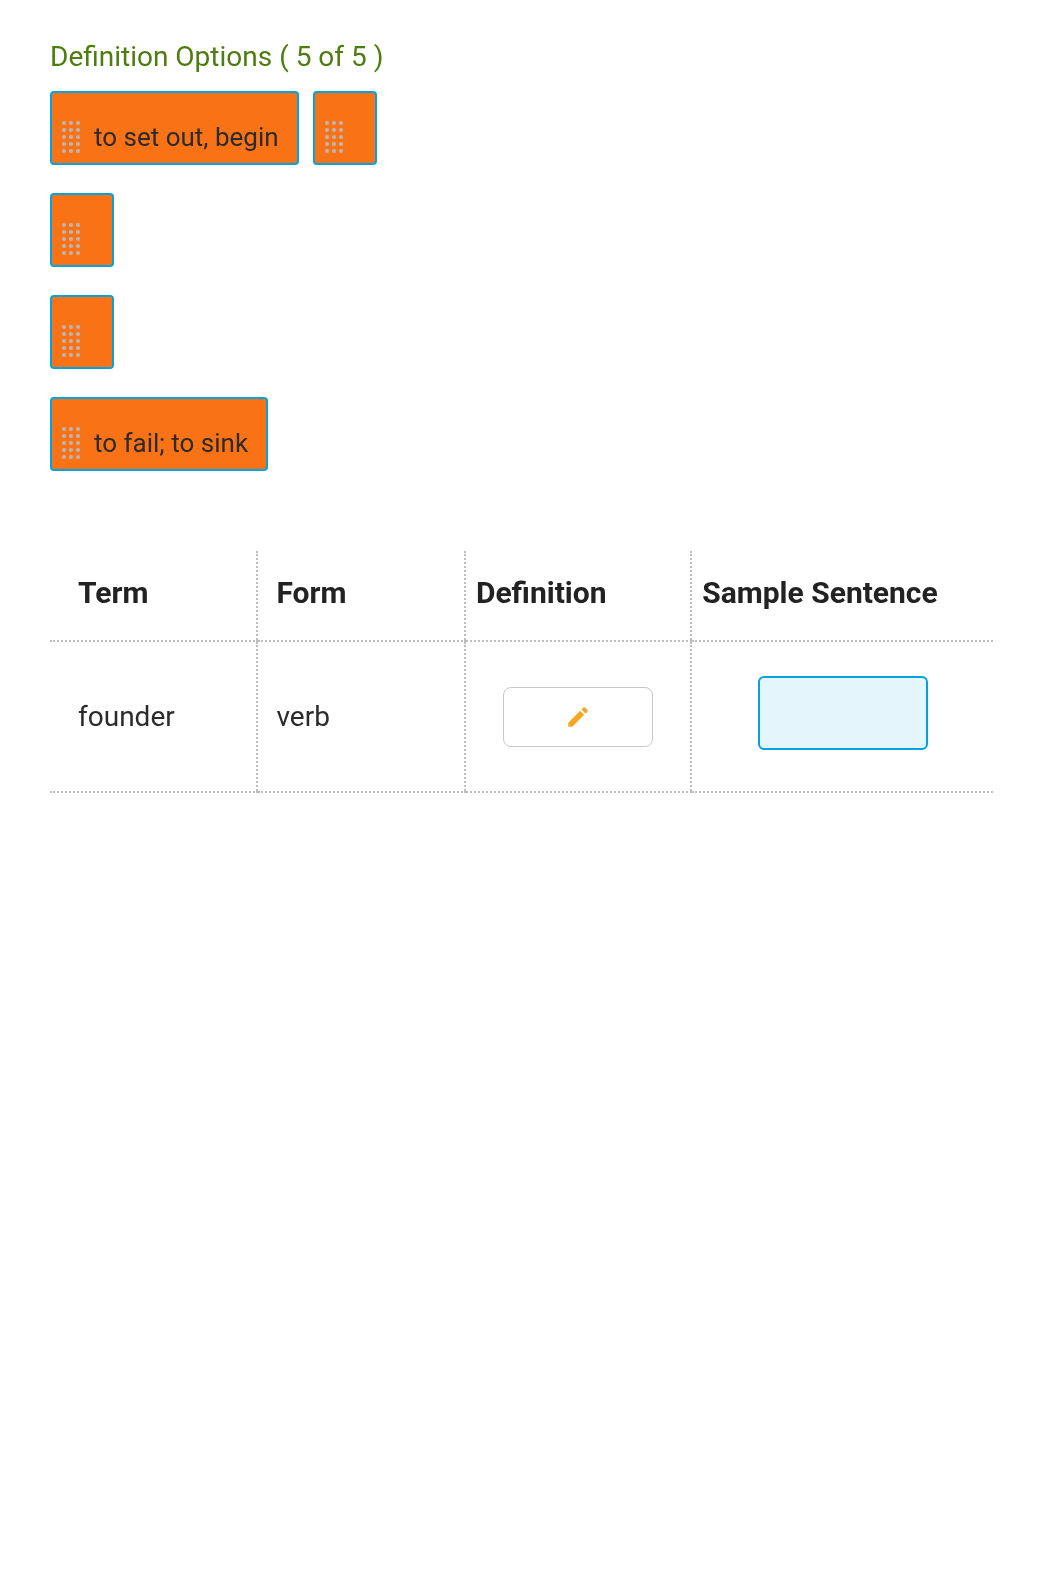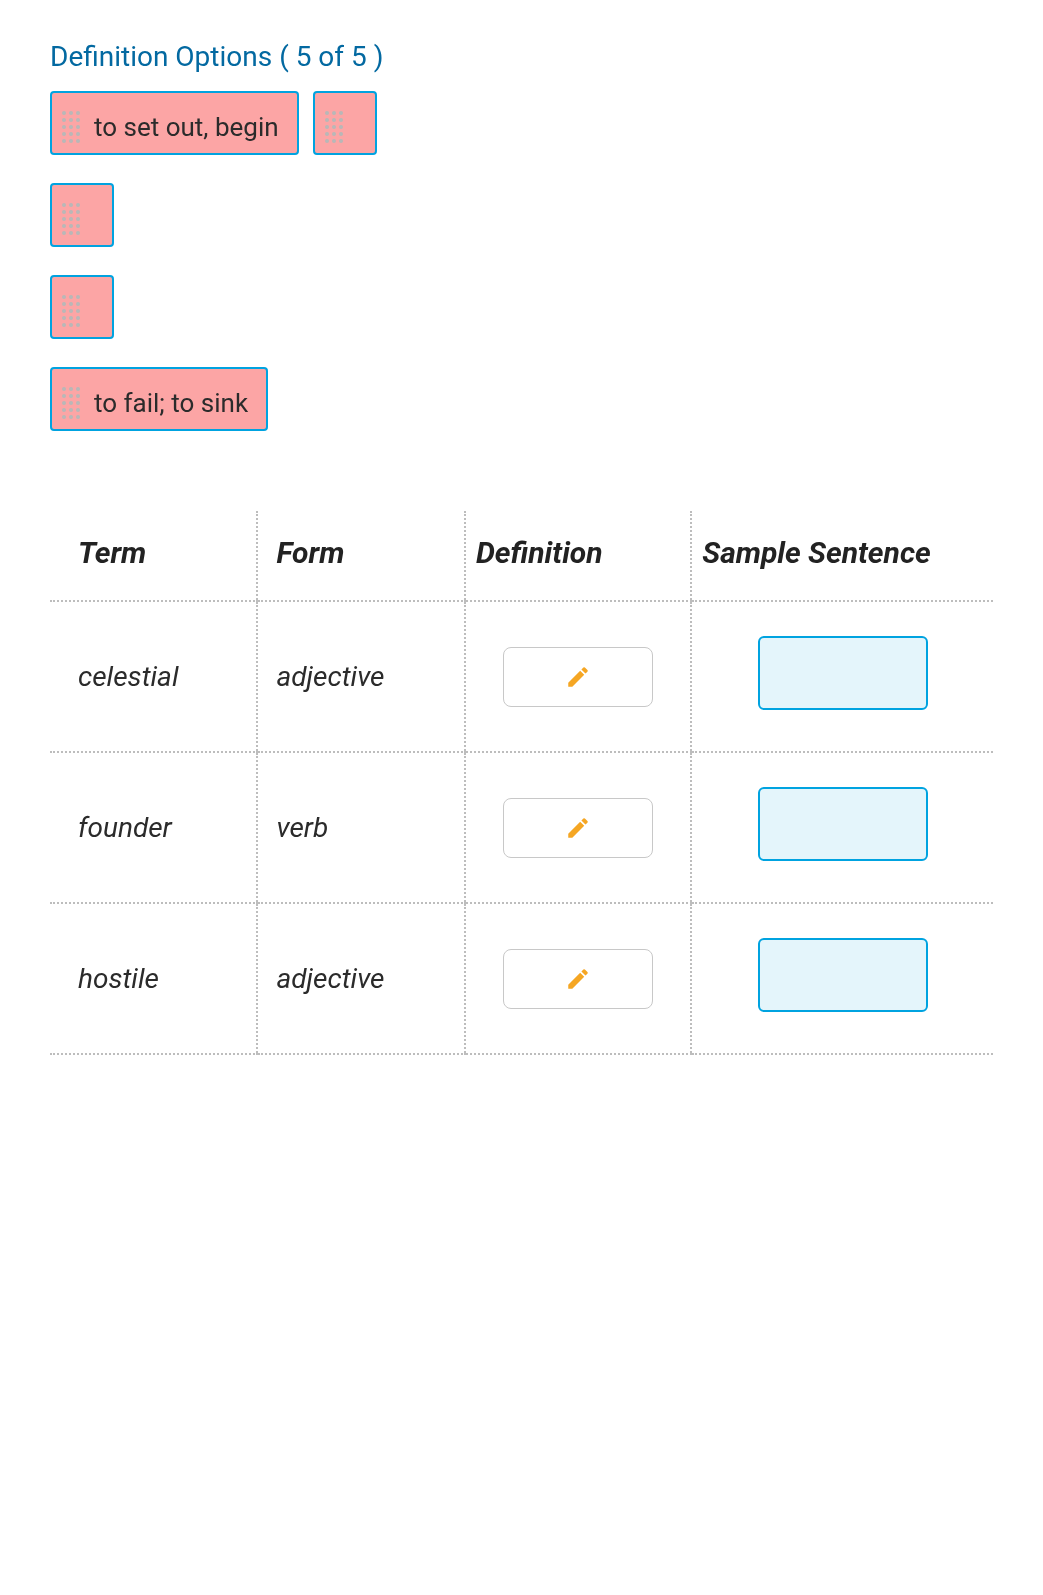--- a/index.html
+++ b/index.html
@@ -6,60 +6,59 @@
   body {
     margin: 0;
     padding: 40px 50px;
     font-family: -apple-system, BlinkMacSystemFont, "Segoe UI", Roboto, "Helvetica Neue", Arial, sans-serif;
     background: #fff;
     color: #2b2b2b;
     width: 1043px;
   }
   .header-label {
     font-size: 28px;
-    color: #0369a1;
+    color: #4d7c0f;
     font-weight: 400;
     margin-bottom: 18px;
   }
   .options-wrap {
     display: flex;
     flex-wrap: wrap;
     gap: 14px;
     margin-bottom: 80px;
   }
   .option-chip {
     display: inline-flex;
     align-items: center;
     border: 2px solid #00a3e0;
     border-radius: 4px;
-    padding: 18px 18px 10px 10px;
+    padding: 28px 18px 10px 10px;
     font-size: 26px;
     color: #2b2b2b;
-    background: #fca5a5;
+    background: #f97316;
     cursor: grab;
   }
   .grip {
     display: inline-grid;
     grid-template-columns: repeat(3, 4px);
     grid-template-rows: repeat(5, 4px);
     gap: 3px;
     margin-right: 14px;
   }
   .grip span {
     width: 4px;
     height: 4px;
     background: #b8b8b8;
     border-radius: 50%;
   }
   .break { flex-basis: 100%; height: 0; }
   table.vocab {
     width: 100%;
     border-collapse: collapse;
     table-layout: fixed;
-    font-style: italic;
   }
   table.vocab th {
     font-size: 30px;
     font-weight: 700;
     color: #222;
     padding: 24px 10px 30px;
     text-align: left;
     vertical-align: bottom;
   }
   table.vocab th:first-child,
@@ -236,55 +235,27 @@
   <thead>
     <tr>
       <th>Term</th>
       <th>Form</th>
       <th>Definition</th>
       <th>Sample Sentence</th>
     </tr>
   </thead>
   <tbody>
     <tr>
-      <td>celestial</td>
-      <td>adjective</td>
-      <td>
-        <button class="def-btn">
-          <span class="pencil-icon">
-            <svg viewBox="0 0 24 24" fill="#f5a623">
-                <path d="M3 17.25V21h3.75l11-11-3.75-3.75-11 11zM20.71 7.04a1 1 0 0 0 0-1.41l-2.34-2.34a1 1 0 0 0-1.41 0l-1.83 1.83 3.75 3.75 1.83-1.83z"></path>
-              </svg>
-          </span>
-        </button>
-      </td>
-      <td><div class="drop-slot"></div></td>
-    </tr>
-    <tr>
       <td>founder</td>
       <td>verb</td>
       <td>
         <button class="def-btn">
           <span class="pencil-icon">
             <svg viewBox="0 0 24 24" fill="#f5a623">
                 <path d="M3 17.25V21h3.75l11-11-3.75-3.75-11 11zM20.71 7.04a1 1 0 0 0 0-1.41l-2.34-2.34a1 1 0 0 0-1.41 0l-1.83 1.83 3.75 3.75 1.83-1.83z"></path>
               </svg>
           </span>
         </button>
       </td>
       <td><div class="drop-slot"></div></td>
     </tr>
-    <tr>
-      <td>hostile</td>
-      <td>adjective</td>
-      <td>
-        <button class="def-btn">
-          <span class="pencil-icon">
-            <svg viewBox="0 0 24 24" fill="#f5a623">
-                <path d="M3 17.25V21h3.75l11-11-3.75-3.75-11 11zM20.71 7.04a1 1 0 0 0 0-1.41l-2.34-2.34a1 1 0 0 0-1.41 0l-1.83 1.83 3.75 3.75 1.83-1.83z"></path>
-              </svg>
-          </span>
-        </button>
-      </td>
-      <td><div class="drop-slot"></div></td>
-    </tr>
   </tbody>
 </table>
 
 </body></html>

